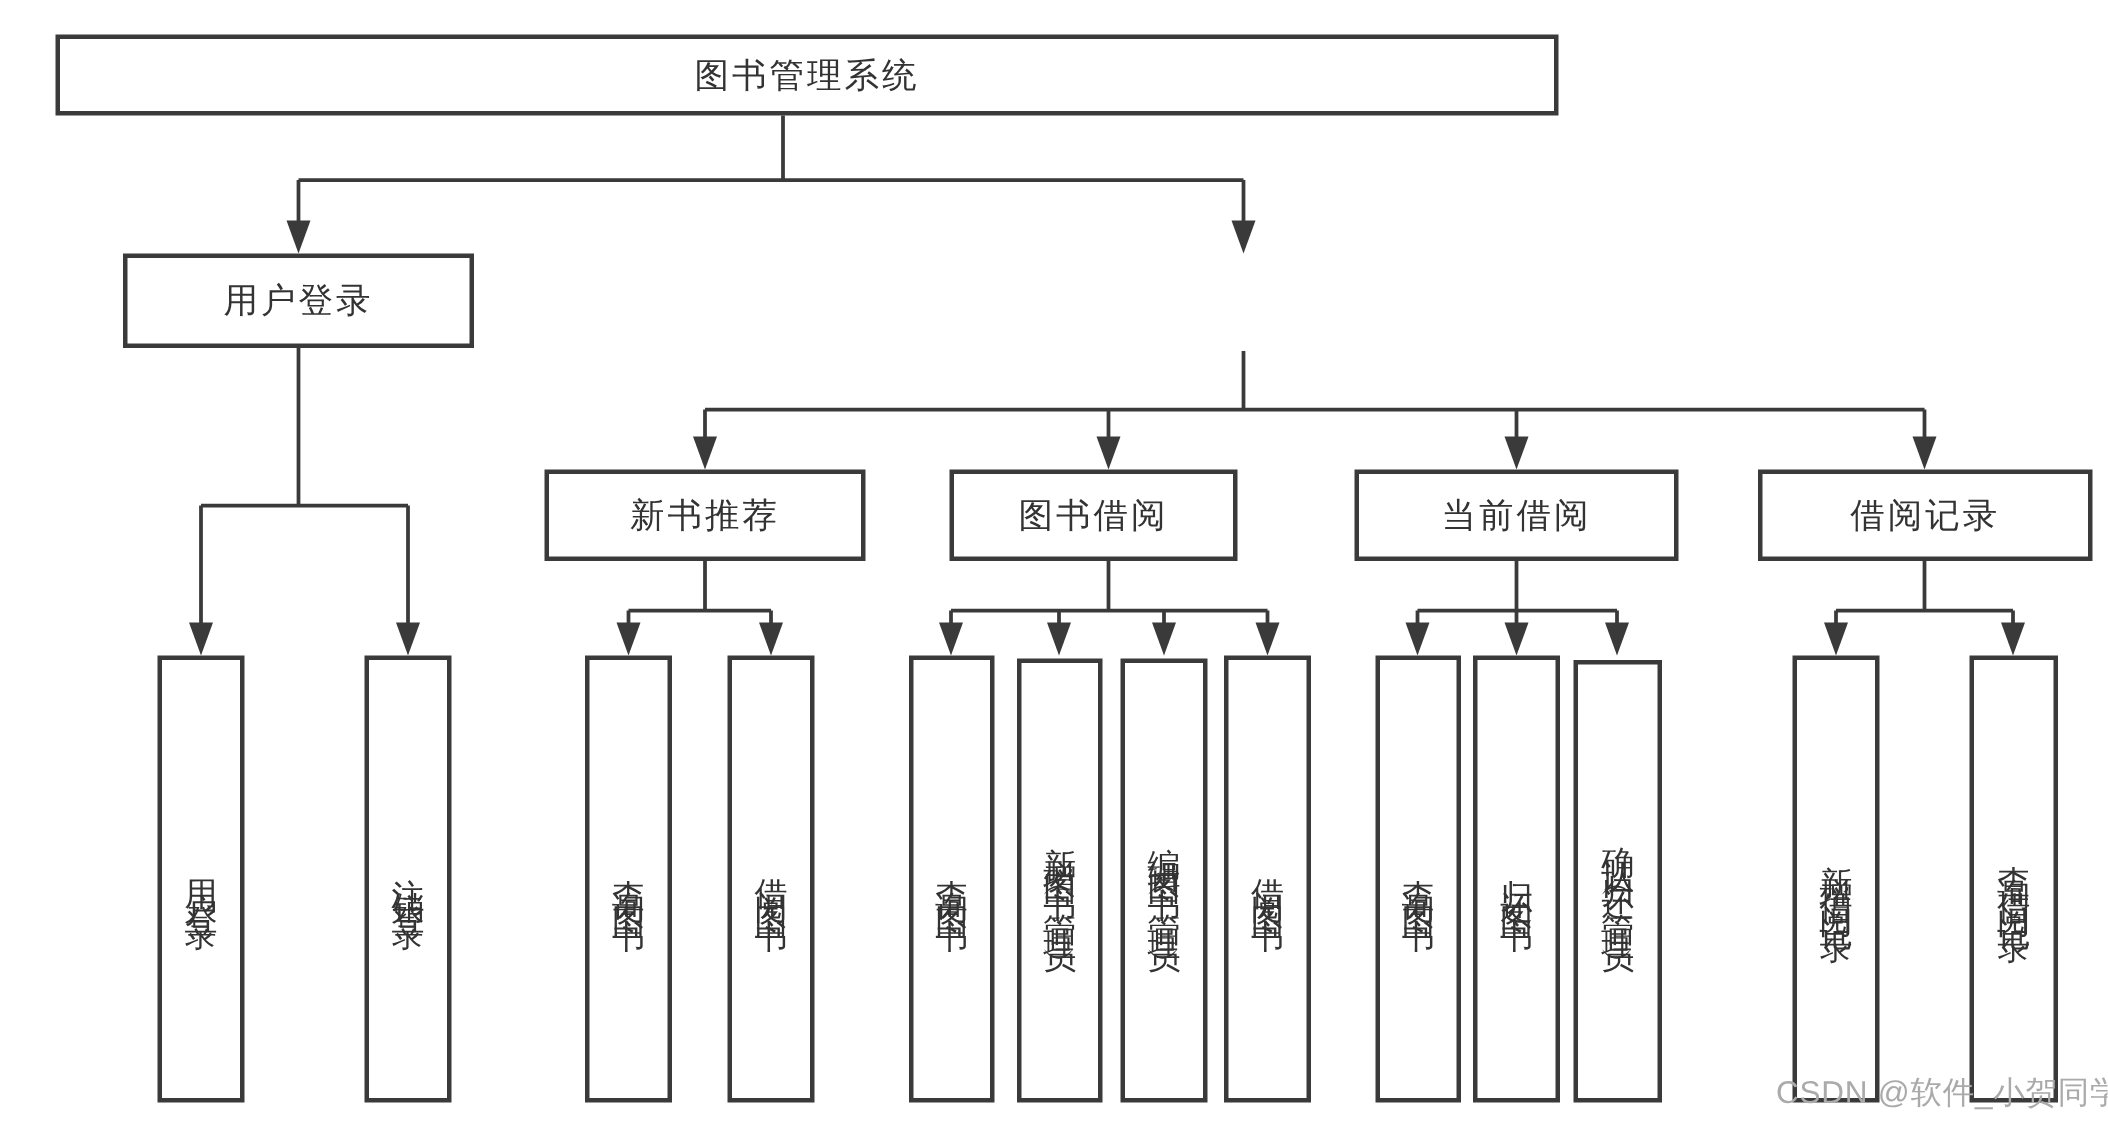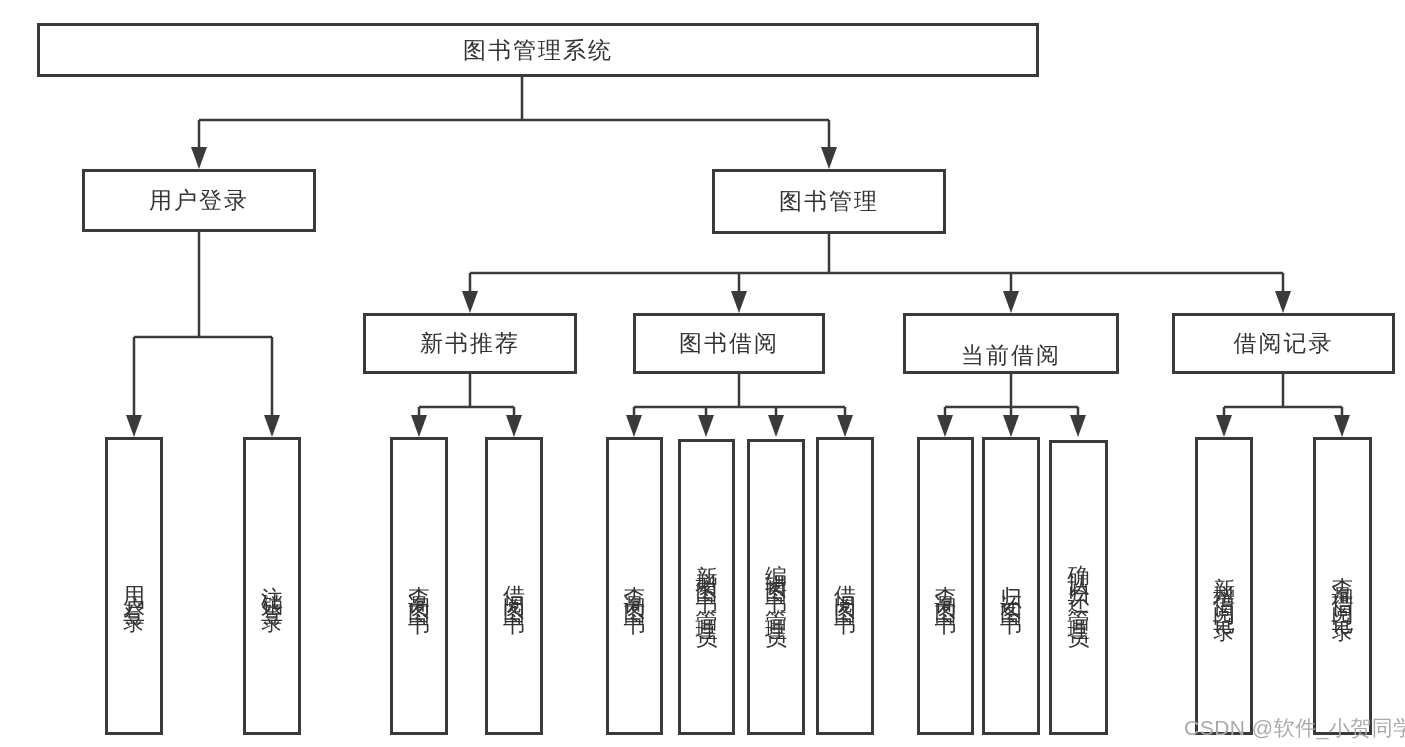--- a/index.html
+++ b/index.html
@@ -89,31 +89,28 @@
     </g>
   </svg>
 
   <div class="node h" style="left:21px;top:23px;width:1002px;height:54px;margin-left:16px;">
     <span class="label">图书管理系统</span>
   </div>
 
   <div class="node h" style="left:82px;top:169px;width:234px;height:63px;">
     <span class="label">用户登录</span>
   </div>
-  <div class="node h" style="left:712px;top:169px;width:234px;height:65px;">
-    <span class="label">图书管理</span>
-  </div>
 
   <div class="node h" style="left:363px;top:313px;width:214px;height:61px;">
     <span class="label">新书推荐</span>
   </div>
   <div class="node h" style="left:633px;top:313px;width:192px;height:61px;">
     <span class="label">图书借阅</span>
   </div>
-  <div class="node h" style="left:903px;top:313px;width:216px;height:61px;align-items:flex-end;">
+  <div class="node h" style="left:903px;top:313px;width:216px;height:61px;">
     <span class="label">当前借阅</span>
   </div>
   <div class="node h" style="left:1172px;top:313px;width:223px;height:61px;">
     <span class="label">借阅记录</span>
   </div>
 
   <div class="node v" style="left:105px;top:437px;width:58px;height:298px;">
     <span class="label">用户登录</span>
   </div>
   <div class="node v" style="left:243px;top:437px;width:58px;height:298px;">

